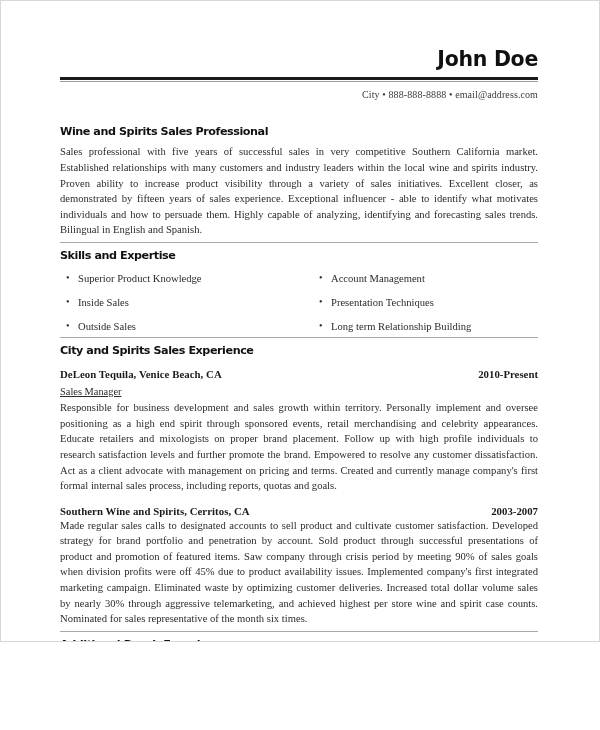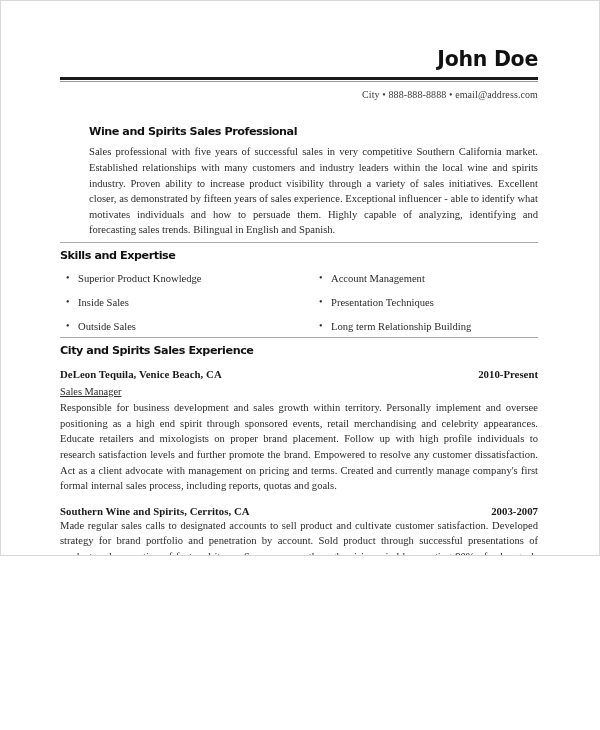--- a/index.html
+++ b/index.html
@@ -10,21 +10,21 @@
   body {
     width: 600px;
     height: 730px;
     overflow: hidden;
     font-family: "Liberation Serif", serif;
   }
   .page {
     position: relative;
     box-sizing: border-box;
     width: 600px;
-    height: 556px;
+    height: 642px;
     background: #ffffff;
     border: 1px solid #d8d8d8;
     padding: 0;
     overflow: hidden;
   }
   .inner {
     box-sizing: border-box;
     padding: 47px 61px 0 59px;
   }
 
@@ -57,21 +57,21 @@
     text-align: right;
     font-size: 10px;
     color: #3a3a3a;
     margin-top: 7px;
     letter-spacing: 0.1px;
     white-space: nowrap;
   }
 
   
   .section { margin-top: 4px; }
-  .section.first { margin-top: 26px; margin-left: 29px; }
+  .section.first { margin-top: 26px; }
 
   .sec-rule {
     height: 1px;
     background: #a9a9a9;
     margin-bottom: 7px;
   }
   .sec-title {
     font-family: "DejaVu Sans", sans-serif;
     font-weight: bold;
     font-size: 11.2px;

